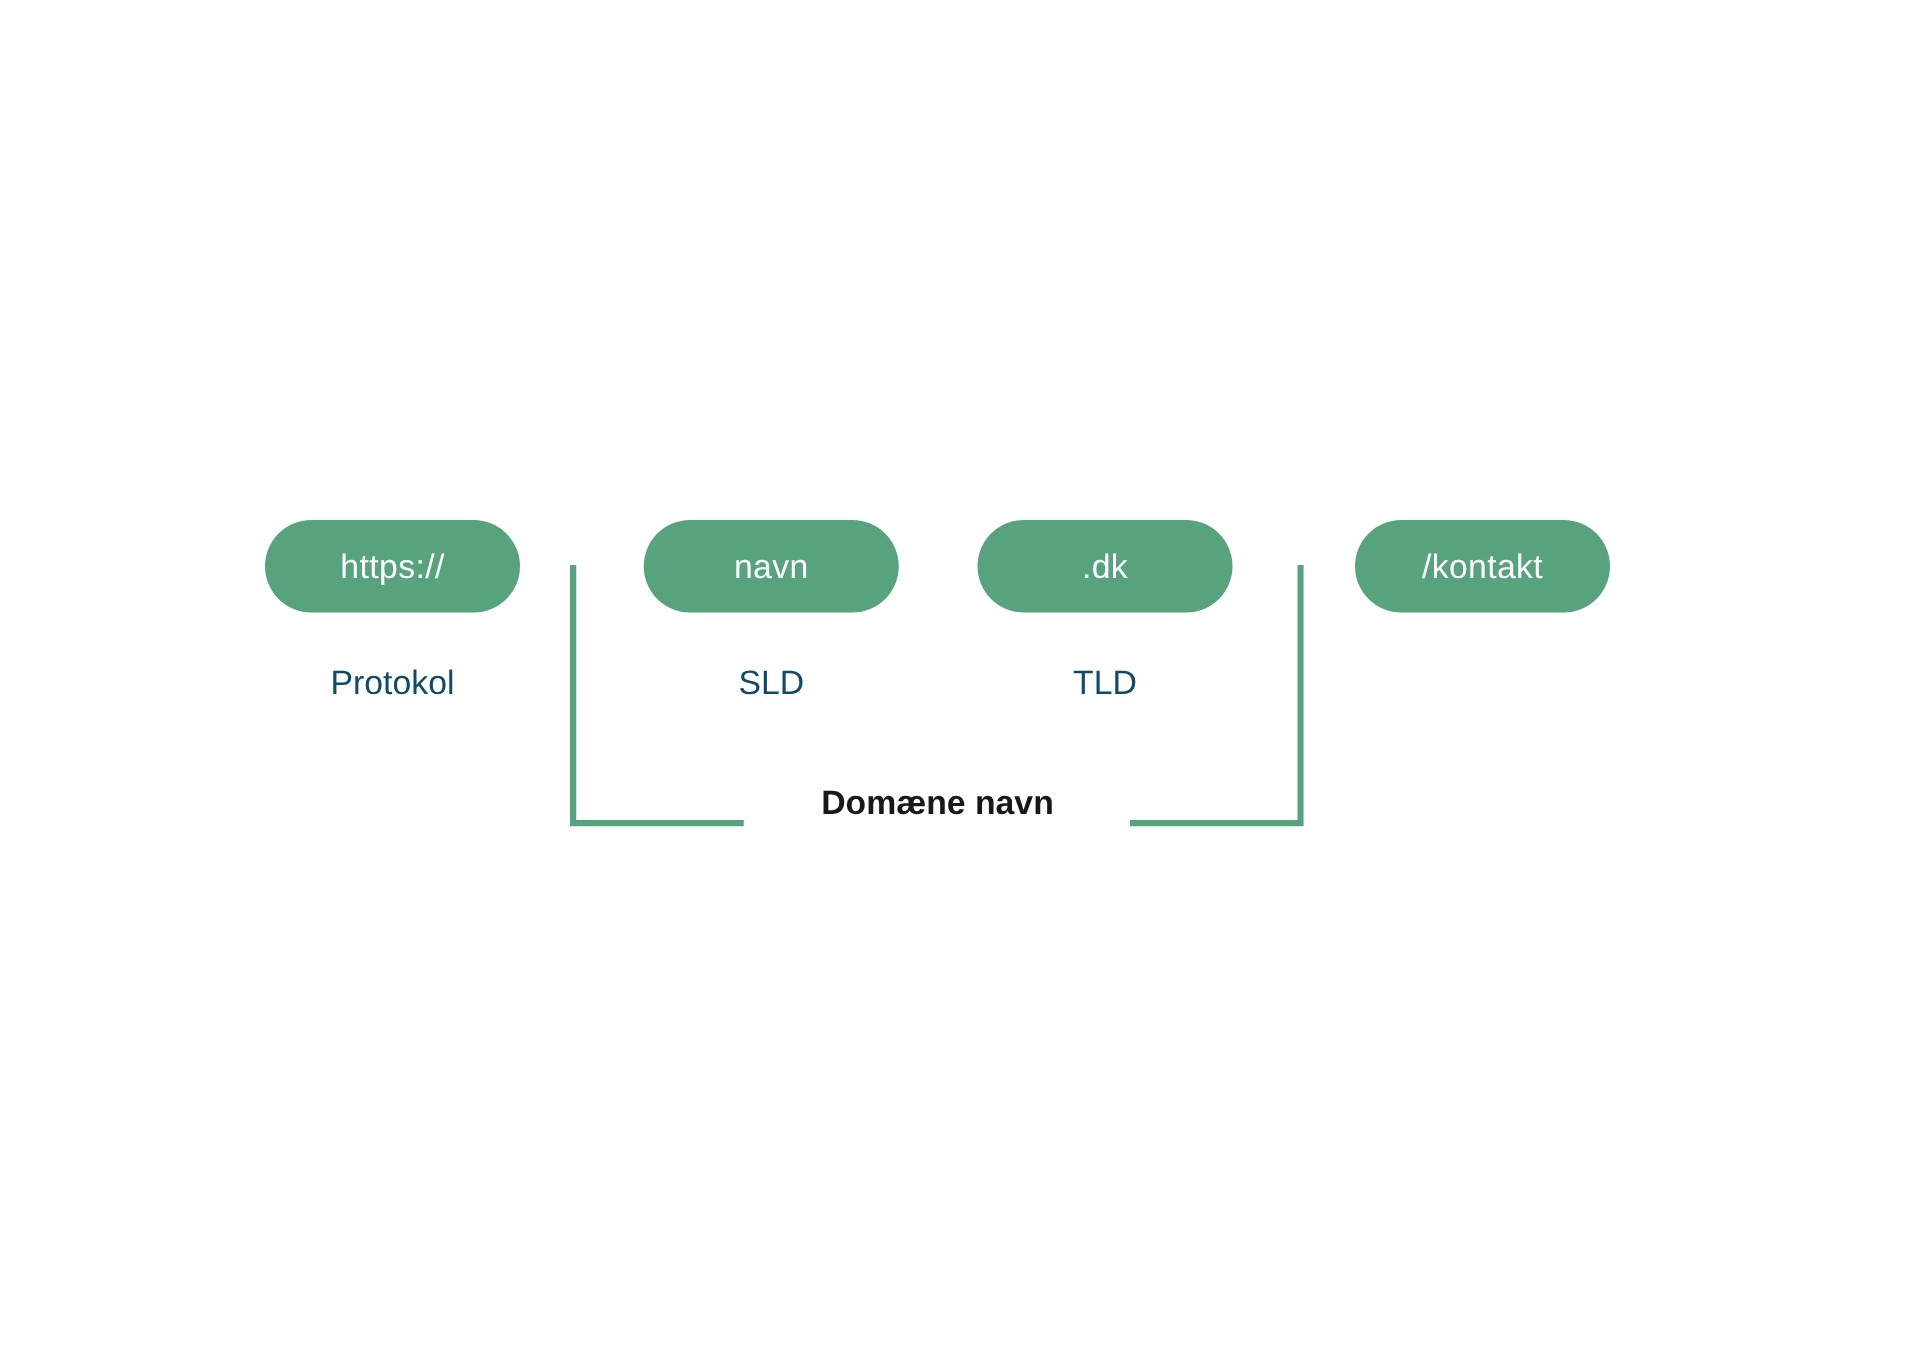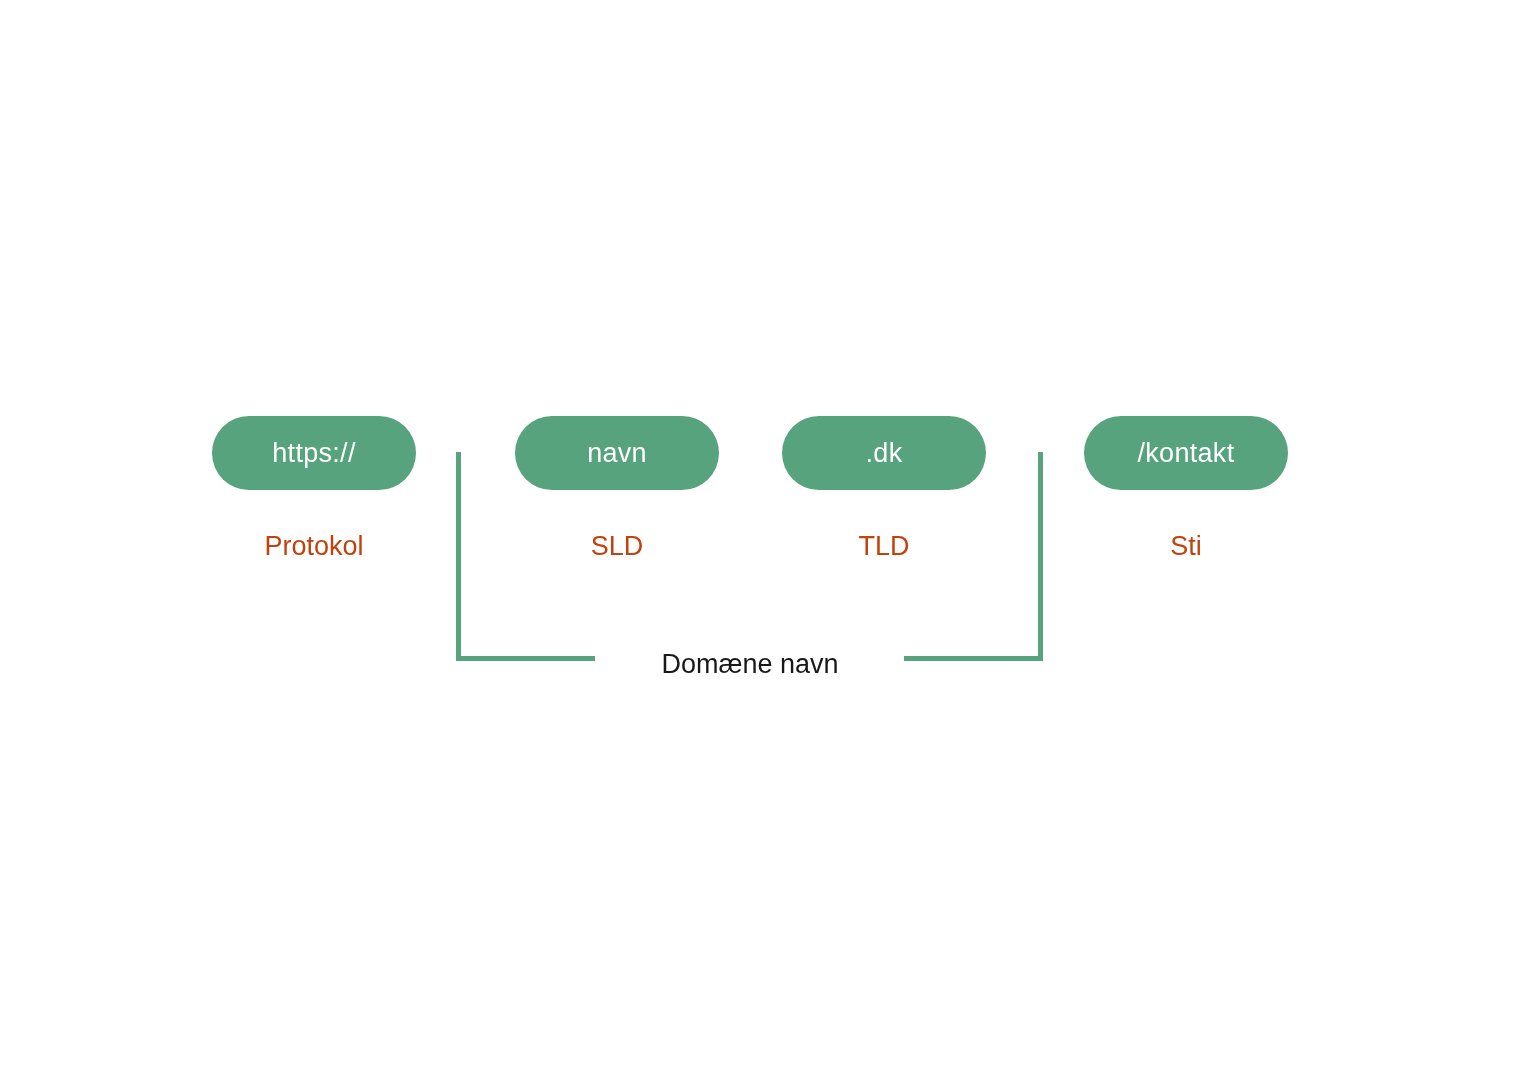--- a/index.html
+++ b/index.html
@@ -47,21 +47,21 @@
   .pill-3 { left: 1084px; top: 416px; width: 204px; }
 
   
   .caption {
     position: absolute;
     top: 528px;
     height: 36px;
     display: flex;
     align-items: center;
     justify-content: center;
-    color: #c2410c;
+    color: #0c4a6e;
     font-size: 27px;
     font-weight: 400;
     line-height: 1;
     white-space: nowrap;
   }
   .caption-0 { left: 212px; width: 204px; }
   .caption-1 { left: 515px; width: 204px; }
   .caption-2 { left: 782px; width: 204px; }
   .caption-3 { left: 1084px; width: 204px; }
 
@@ -77,26 +77,26 @@
   }
   .bracket-right {
     left: 904px;
     width: 139px;
   }
 
   
   .group-label {
     position: absolute;
     left: 600px;
-    top: 651px;
+    top: 629px;
     width: 300px;
     text-align: center;
     color: #181818;
     font-size: 27px;
-    font-weight: 400;
+    font-weight: 700;
     line-height: 1;
     white-space: nowrap;
   }
 </style>
 </head>
 <body>
 
 <div class="canvas">
 
   <div class="pill pill-0">
@@ -111,21 +111,20 @@
     <span class="pill-label">.dk</span>
   </div>
 
   <div class="pill pill-3">
     <span class="pill-label">/kontakt</span>
   </div>
 
   <div class="caption caption-0">Protokol</div>
   <div class="caption caption-2">TLD</div>
   <div class="caption caption-1">SLD</div>
-  <div class="caption caption-3">Sti</div>
 
   <svg class="bracket-left" viewBox="0 0 140 210" width="140" height="210" aria-hidden="true">
     <path d="M 2.5 0 L 2.5 206.5 L 139 206.5" fill="none" stroke="#56a37e" stroke-width="5" stroke-linecap="butt" stroke-linejoin="miter"></path>
   </svg>
 
   <svg class="bracket-right" viewBox="0 0 139 210" width="139" height="210" aria-hidden="true">
     <path d="M 0 206.5 L 136.5 206.5 L 136.5 0" fill="none" stroke="#56a37e" stroke-width="5" stroke-linecap="butt" stroke-linejoin="miter"></path>
   </svg>
 
   <div class="group-label">Domæne navn</div>

